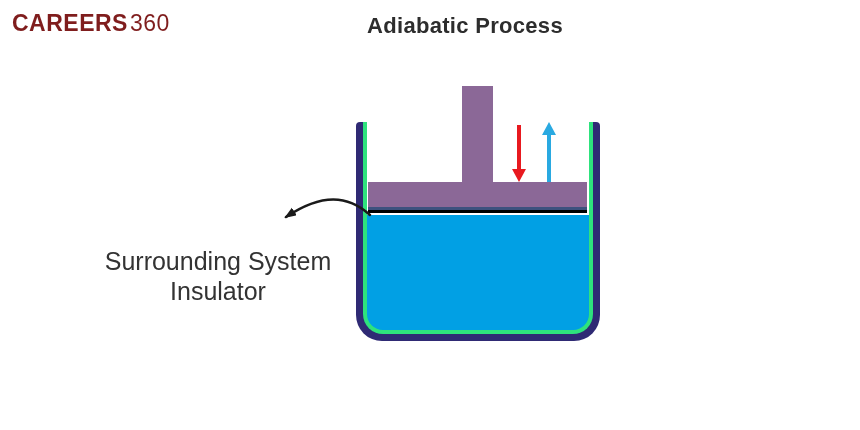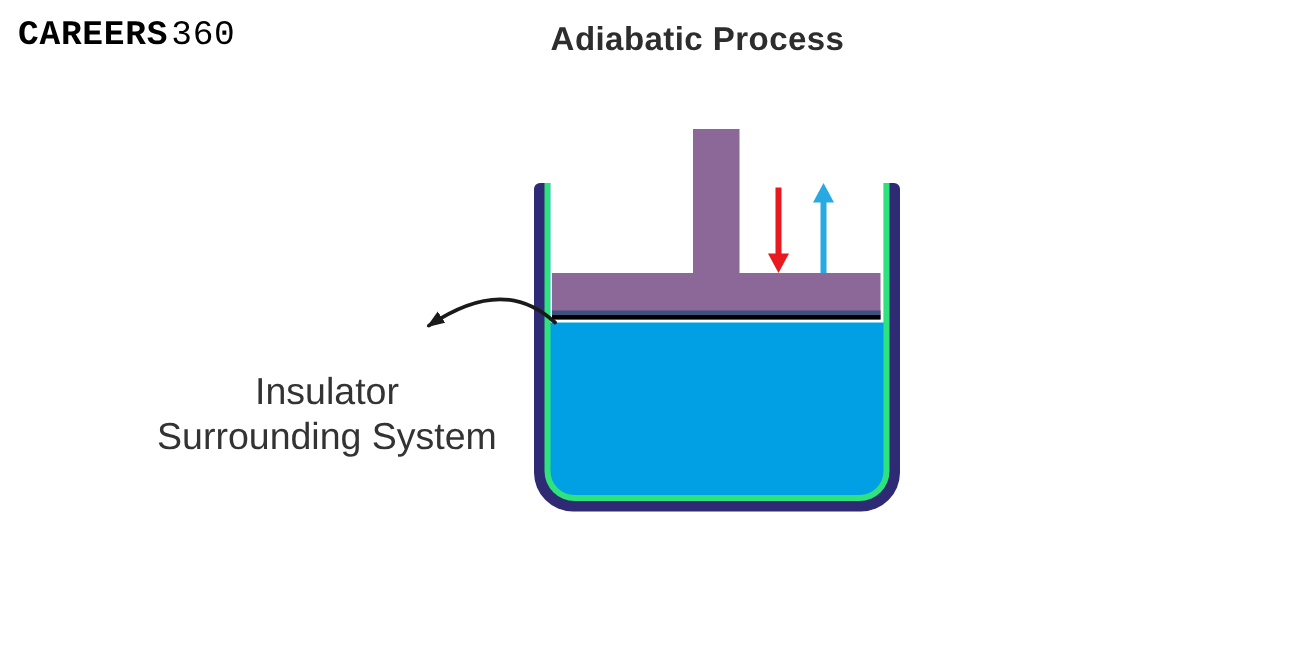--- a/index.html
+++ b/index.html
@@ -133,21 +133,21 @@
     line-height: 30px;
     color: #333333;
   }
   .insulator-label span { display: block; }
 </style>
 </head>
 <body>
 
 <div class="stage">
 
-  <div class="logo" style="color: #000000; font-family: Liberation Mono, monospace;">
+  <div class="logo" style="color: #7f1d1d;">
     <span class="logo-main">CAREERS</span><span class="logo-suffix">360</span>
   </div>
 
   <div class="title">Adiabatic Process</div>
 
   <div>
 
     <div class="vessel-outer" style="background-color: rgb(47, 42, 116);">
       <div class="vessel-lining" style="background-color: rgb(46, 226, 125);">
         <div class="vessel-liquid" style="background-color: rgb(1, 160, 228);">
@@ -173,18 +173,18 @@
     <svg class="pointer-svg" viewBox="0 0 112 44">
       <defs>
         <marker id="ptr-head" markerUnits="userSpaceOnUse" markerWidth="14" markerHeight="12" refX="10" refY="4.5" orient="auto">
           <path d="M0,0 L12,4.5 L0,9 z" fill="#1a1a1a"></path>
         </marker>
       </defs>
       <path d="M 108 23 C 86 3, 60 1, 24 25" fill="none" stroke-width="2.5" stroke-linecap="round" marker-end="url(#ptr-head)" stroke="#1a1a1a"></path>
     </svg>
 
     <div class="insulator-label">
+      <span>Surrounding System</span>
       <span>Insulator</span>
-      <span>Surrounding System</span>
     </div>
 
   </div>
 </div>
 
 </body></html>

